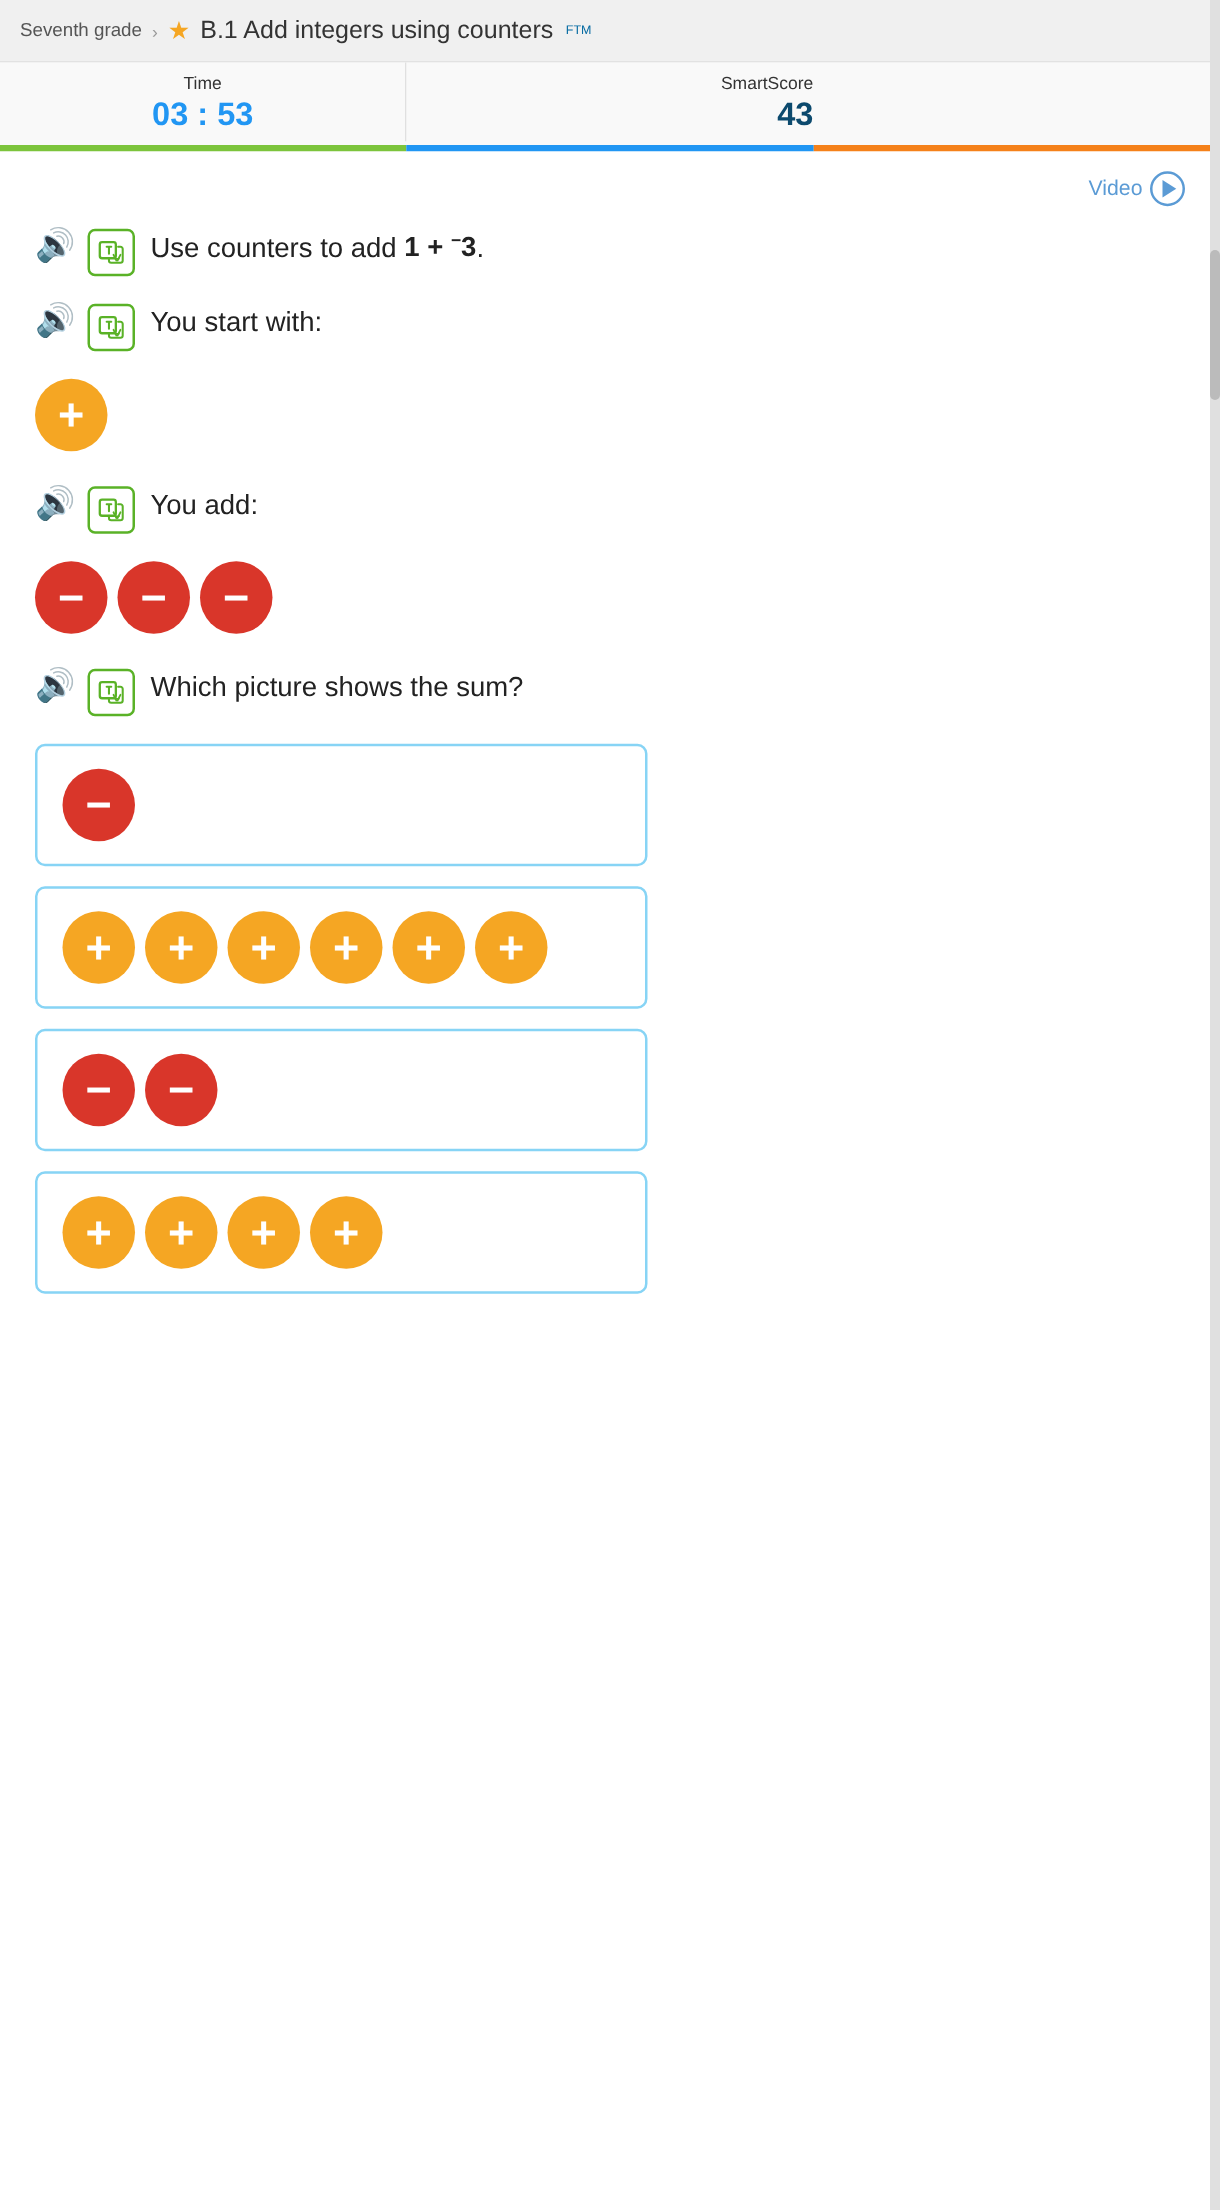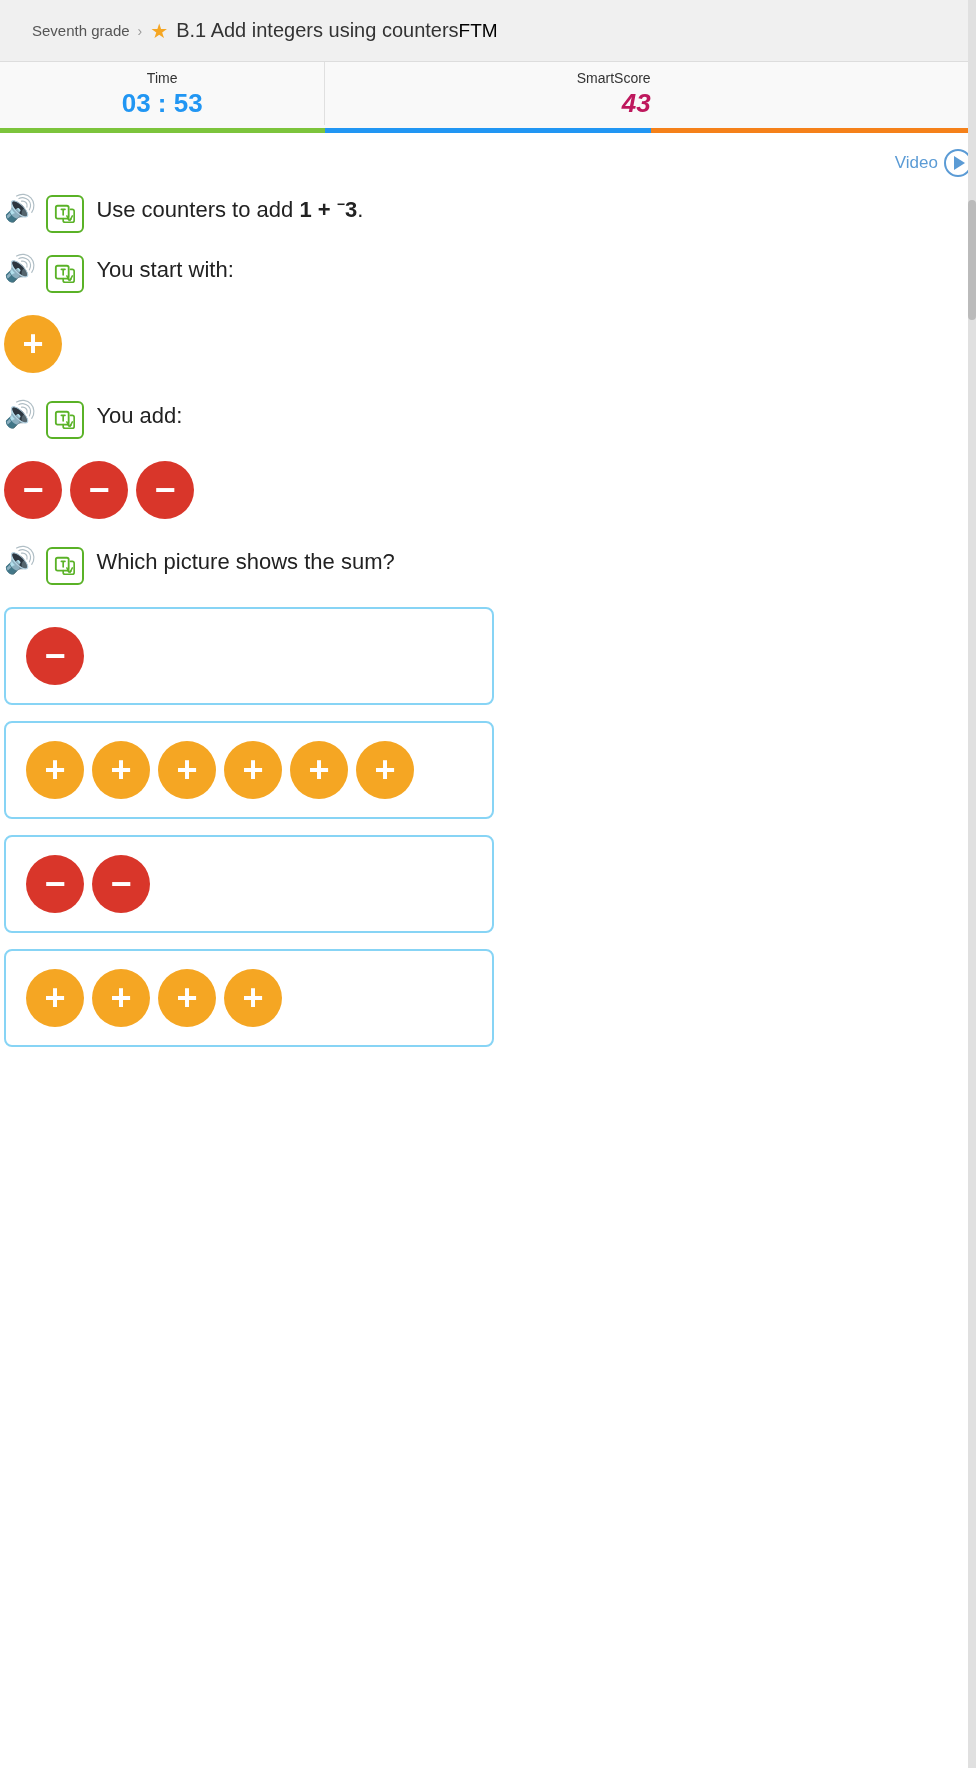--- a/index.html
+++ b/index.html
@@ -9,22 +9,22 @@
       width: 976px;
       min-height: 1768px;
       overflow-x: hidden;
     }
 
     
     .top-nav {
       display: flex;
       align-items: center;
       background: #f0f0f0;
-      padding: 0 32px;
-      height: 62px;
+      padding: 0 16px;
+      height: 50px;
       border-bottom: 1px solid #ddd;
     }
     .breadcrumb-text {
       font-size: 15px;
       color: #555;
     }
     .breadcrumb-chevron {
       font-size: 14px;
       color: #999;
       margin: 0 8px;
@@ -33,22 +33,23 @@
       color: #f5a623;
       font-size: 20px;
       margin-right: 8px;
     }
     .lesson-title {
       font-size: 20px;
       color: #333;
       font-weight: 500;
     }
     .ftm-badge {
-      font-size: 19px;
-      color: #000000;
+      font-size: 10px;
+      color: #0369a1;
+      margin-left: 10px;
     }
 
     
     .stats-bar {
       display: grid;
       grid-template-columns: 1fr 1fr 1fr;
       border-bottom: 3px solid transparent;
       background: #f9f9f9;
     }
     .stat-cell {
@@ -64,35 +65,35 @@
       color: #333;
       font-weight: 400;
     }
     .stat-value {
       font-size: 26px;
       font-weight: 600;
       margin-top: 2px;
     }
     .stat-value.green { color: #5ab227; }
     .stat-value.blue { color: #2196f3; }
-    .stat-value.orange { color: #be185d; font-style: italic; }
+    .stat-value.orange { color: #0c4a6e; }
 
     
     .progress-bars {
       display: grid;
       grid-template-columns: 1fr 1fr 1fr;
       height: 5px;
     }
     .progress-bar-green { background: #7cc43c; }
     .progress-bar-blue { background: #2196f3; }
     .progress-bar-orange { background: #f5811a; }
 
     
     .main-content {
-      padding: 16px 4px;
+      padding: 16px 28px;
     }
 
     
     .video-link {
       display: flex;
       justify-content: flex-end;
       align-items: center;
       margin-bottom: 18px;
     }
     .video-text {

